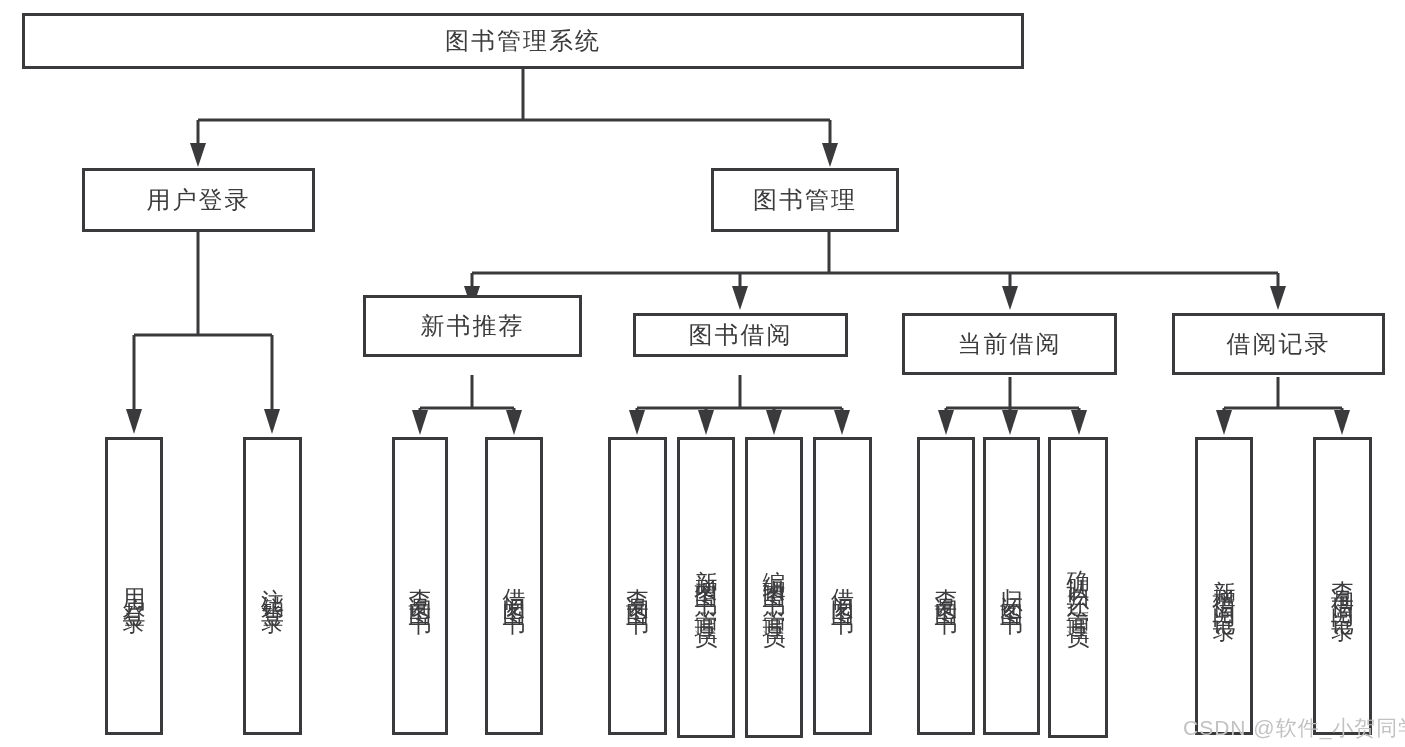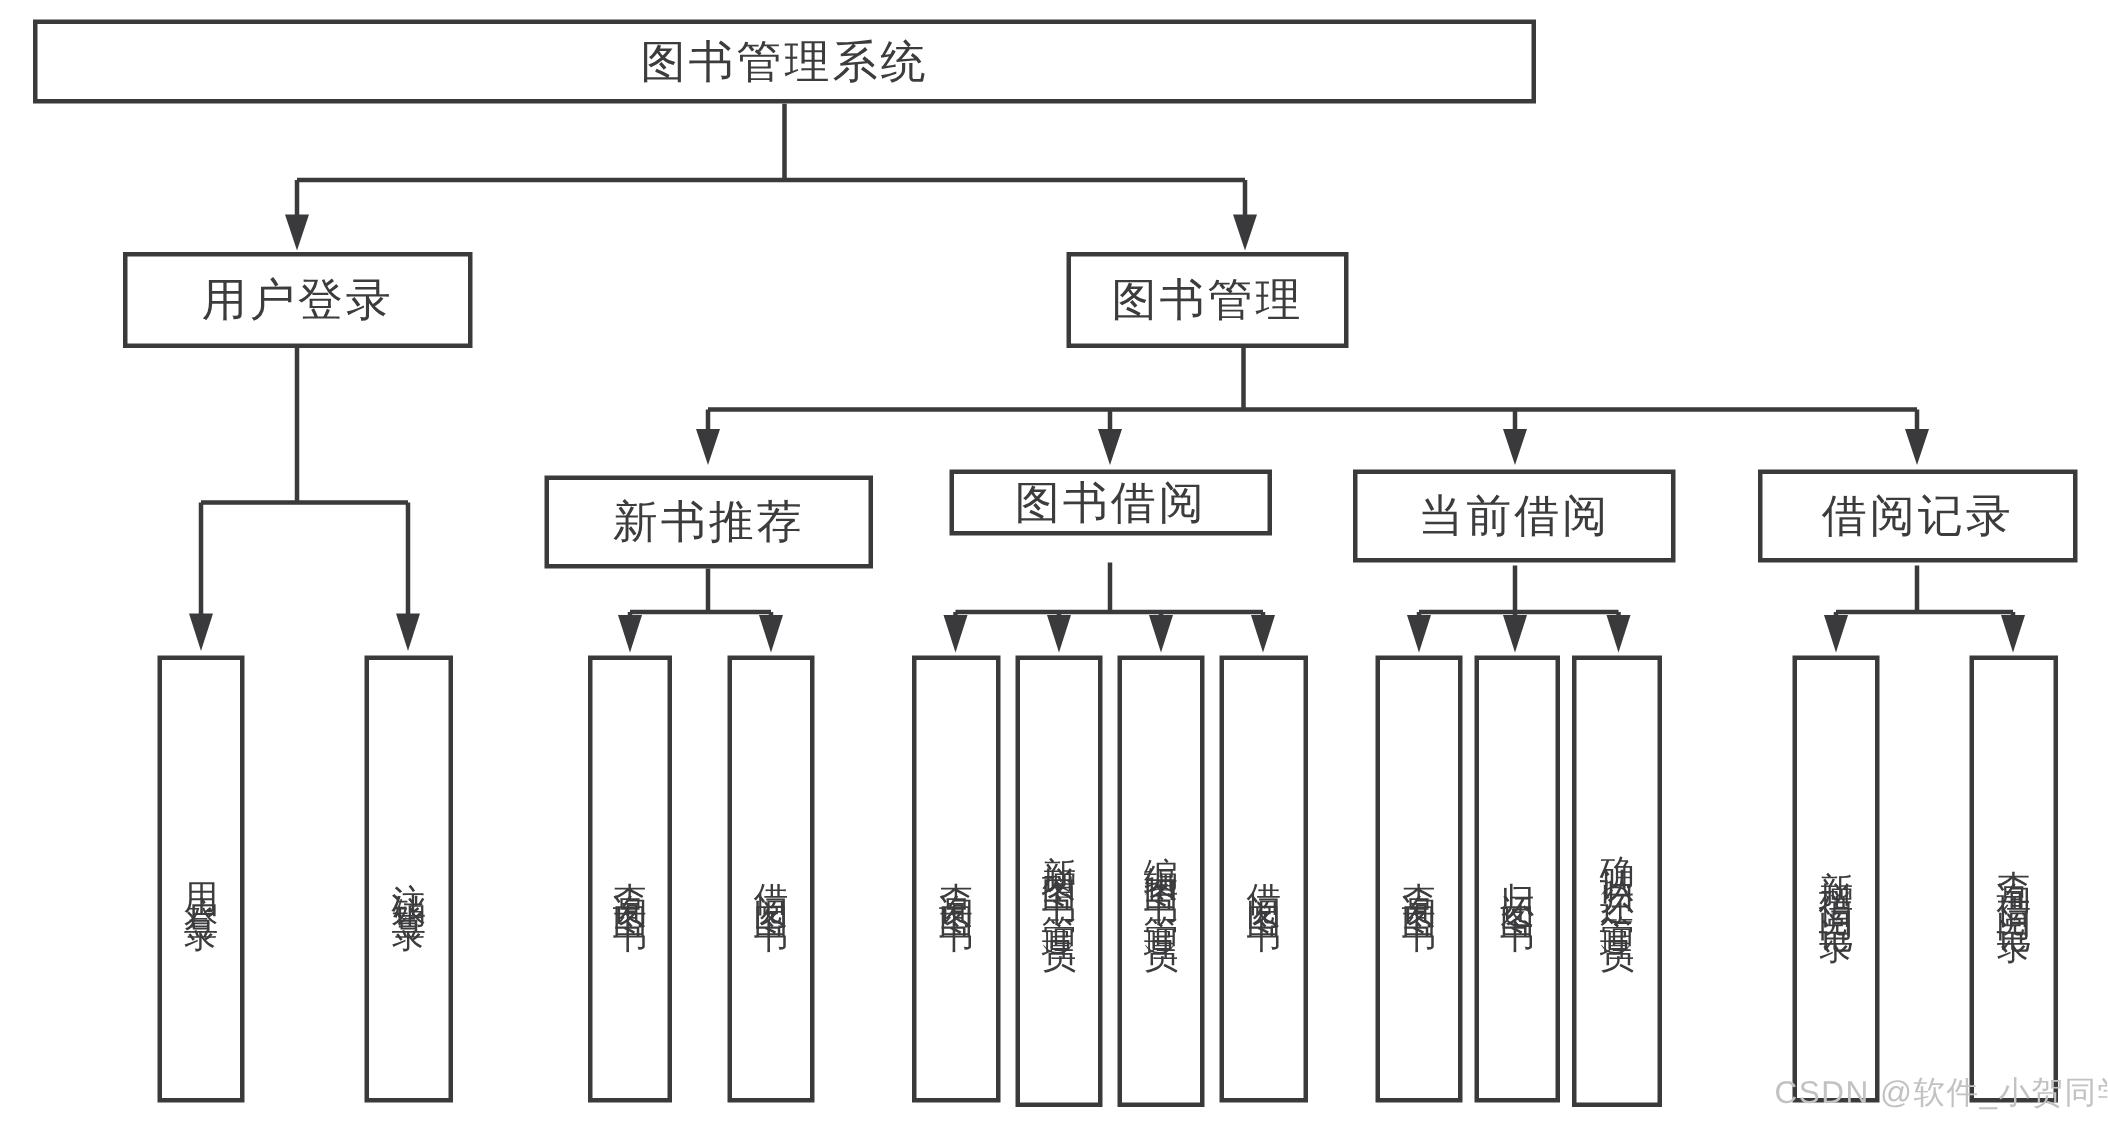--- a/index.html
+++ b/index.html
@@ -21,21 +21,21 @@
     position: absolute;
     box-sizing: border-box;
     border: 3px solid #3a3a3c;
     background: #ffffff;
     display: flex;
     align-items: center;
     justify-content: center;
     color: #3c3c3e;
   }
   .box .lbl {
-    font-size: 30px;
+    font-size: 24px;
     letter-spacing: 2px;
     white-space: nowrap;
   }
   .leaf .lbl {
     writing-mode: vertical-rl;
     text-orientation: mixed;
     font-size: 23px;
     letter-spacing: 8px;
     line-height: 1;
     white-space: nowrap;
@@ -101,21 +101,21 @@
     <span class="lbl">图书管理系统</span>
   </div>
 
   <div class="box" style="left:82px; top:168px; width:233px; height:64px;">
     <span class="lbl">用户登录</span>
   </div>
   <div class="box" style="left:711px; top:168px; width:188px; height:64px;">
     <span class="lbl">图书管理</span>
   </div>
 
-  <div class="box" style="left:363px; top:317px; width:219px; height:62px;">
+  <div class="box" style="left:363px; top:295px; width:219px; height:62px;">
     <span class="lbl">新书推荐</span>
   </div>
   <div class="box" style="left:633px; top:313px; width:215px; height:44px;">
     <span class="lbl">图书借阅</span>
   </div>
   <div class="box" style="left:902px; top:313px; width:215px; height:62px;">
     <span class="lbl">当前借阅</span>
   </div>
   <div class="box" style="left:1172px; top:313px; width:213px; height:62px;">
     <span class="lbl">借阅记录</span>

